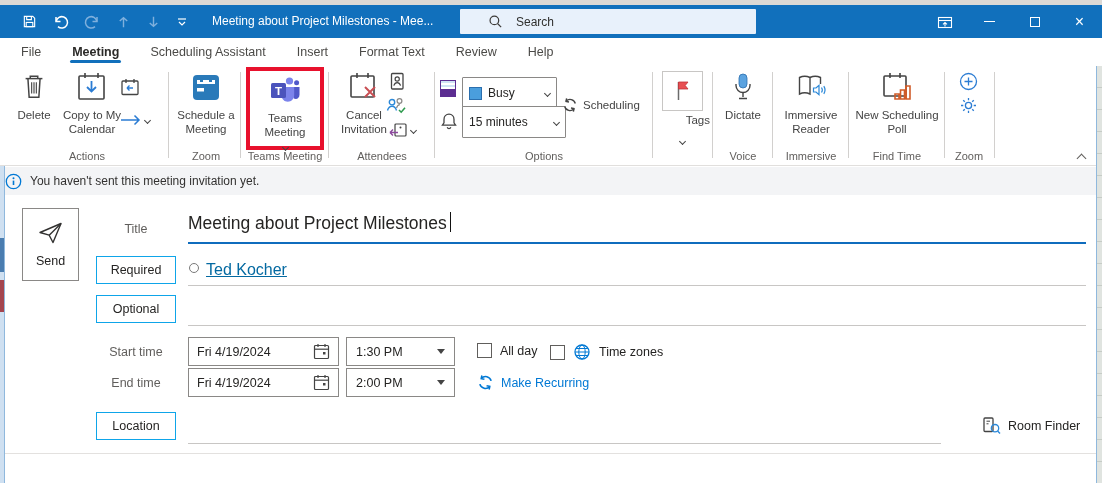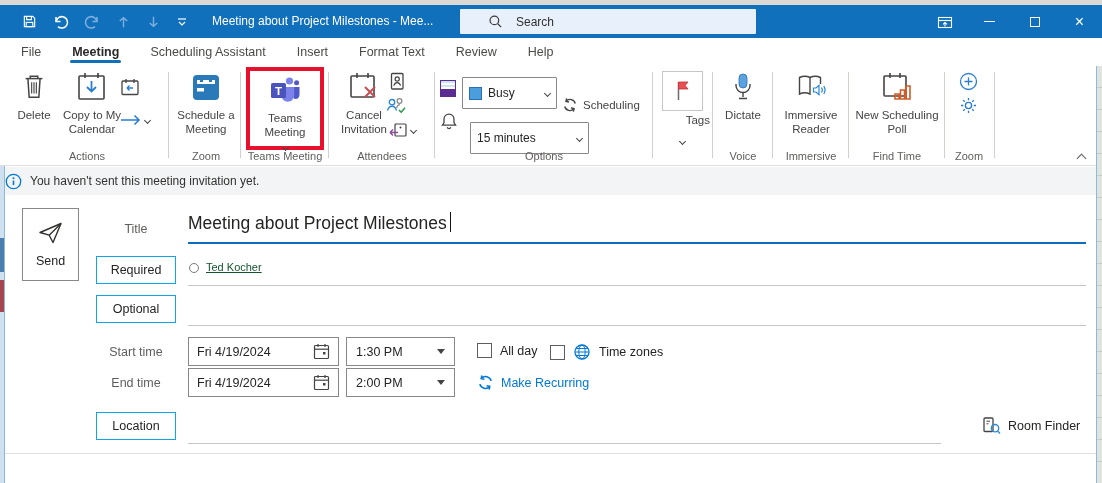--- a/index.html
+++ b/index.html
@@ -53,21 +53,21 @@
   .send-btn { position:absolute; left:22px; top:208px; width:57px; height:73px; border:1px solid #8a8886; background:#fff;
               display:flex; flex-direction:column; align-items:center; justify-content:center; gap:9px; font-size:12.5px; color:#252423; }
   .fbtn { position:absolute; left:96px; width:80px; height:28px; border:1px solid #0ea5e9; background:#fff;
           display:flex; align-items:center; justify-content:center; font-size:12.5px; color:#252423; }
   .flabel { position:absolute; left:96px; width:80px; text-align:center; font-size:12.5px; color:#605e5c; }
   .title-value { position:absolute; left:188px; top:212px; font-size:17.5px; color:#252423; }
   .caret { display:inline-block; width:1.5px; height:20px; background:#111; margin-left:3px; vertical-align:-3px; }
   .uline { position:absolute; height:1px; background:#c8c6c4; }
   .uline-accent { position:absolute; height:2px; background:#0f6cbd; }
   .presence { position:absolute; left:189px; top:263px; width:10px; height:10px; border:1.2px solid #7a7a7a; border-radius:50%; background:#fff; }
-  .attendee { position:absolute; left:206px; top:261px; font-size:11px; color:#14532d; text-decoration:underline; }
+  .attendee { position:absolute; left:206px; top:261px; font-size:16px; color:#0369a1; text-decoration:underline; }
   .datebox { position:absolute; width:151px; height:29px; border:1px solid #8a8886; background:#fff; display:flex; align-items:center; padding:0 8px; font-size:12.5px; color:#252423; }
   .datebox .spacer, .timebox .spacer { flex:1; }
   .timebox { position:absolute; width:109px; height:29px; border:1px solid #8a8886; background:#fff; display:flex; align-items:center; padding:0 9px; font-size:12.5px; color:#252423; }
   .tri-down { width:0; height:0; border-left:4.5px solid transparent; border-right:4.5px solid transparent; border-top:5.5px solid #444; }
   .checkrow { position:absolute; display:flex; align-items:center; gap:8px; font-size:12.5px; color:#252423; }
   .checkbox { width:15px; height:15px; border:1px solid #605e5c; background:#fff; }
   .linkrow { position:absolute; display:flex; align-items:center; gap:7px; font-size:12.5px; color:#0078d4; }
   .roomfinder { position:absolute; left:982px; top:416px; display:flex; align-items:center; gap:7px; font-size:12.5px; color:#252423; }
   .bottom-sep { position:absolute; left:5px; top:453px; width:1091px; height:1px; background:#e3e1df; }
 
@@ -298,21 +298,21 @@
         <span>Busy</span>
         <span class="spacer"></span>
         <span class="chev"></span>
       </div>
       <div class="mini" style="left:2px;top:46px;">
         <svg width="18" height="19" viewBox="0 0 18 19">
             <path d="M9 2.2c2.9 0 5 2.2 5 5.2v3.4l1.6 2.4H2.4L4 10.8V7.4c0-3 2.1-5.2 5-5.2z" fill="none" stroke="#444" stroke-width="1.3"></path>
             <path d="M7.2 15.3a1.9 1.9 0 0 0 3.6 0" fill="none" stroke="#444" stroke-width="1.3"></path>
           </svg>
       </div>
-      <div class="combo" style="left:24px;top:56px;width:119px;margin-left:8px;">
+      <div class="combo" style="left:24px;top:40px;width:104px;">
         <span>15 minutes</span>
         <span class="spacer"></span>
         <span class="chev"></span>
       </div>
       <div class="mini" style="left:124px;top:31px;gap:5px;font-size:11.5px;color:#444;">
         <svg width="16" height="16" viewBox="0 0 16 16">
             <path d="M13.3 6.5A5.4 5.4 0 0 0 4 4.3" fill="none" stroke="#444" stroke-width="1.4"></path>
             <path d="M4.6 1.4 4 4.4l3 .6" fill="none" stroke="#444" stroke-width="1.4"></path>
             <path d="M2.7 9.5a5.4 5.4 0 0 0 9.3 2.2" fill="none" stroke="#444" stroke-width="1.4"></path>
             <path d="M11.4 14.6l.6-3-3-.6" fill="none" stroke="#444" stroke-width="1.4"></path>

